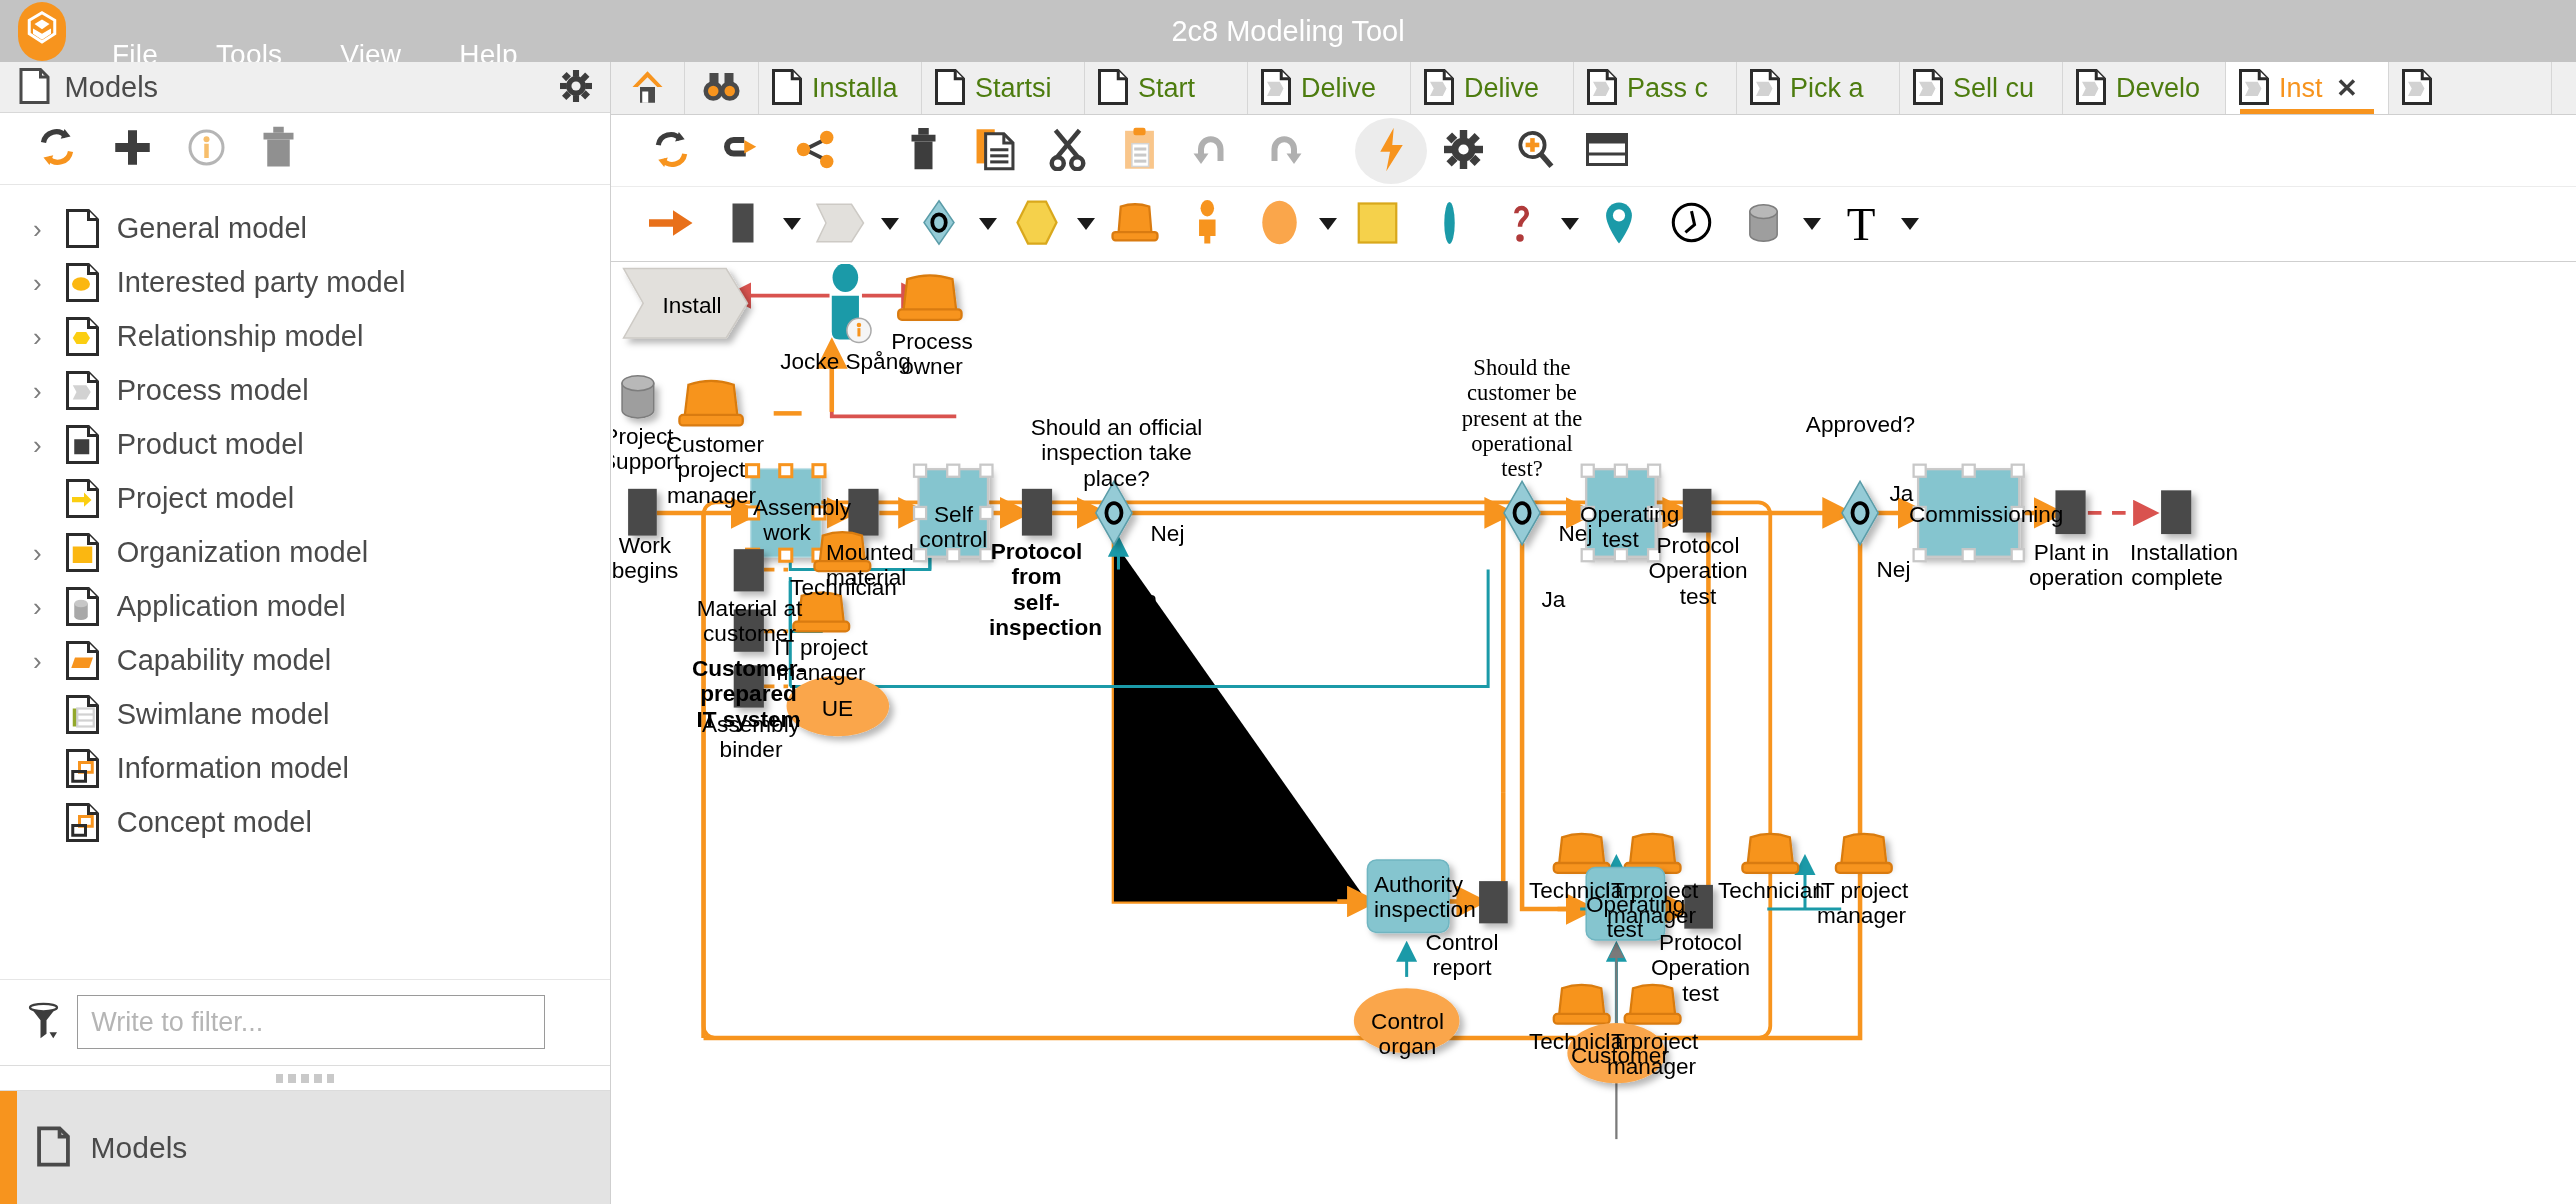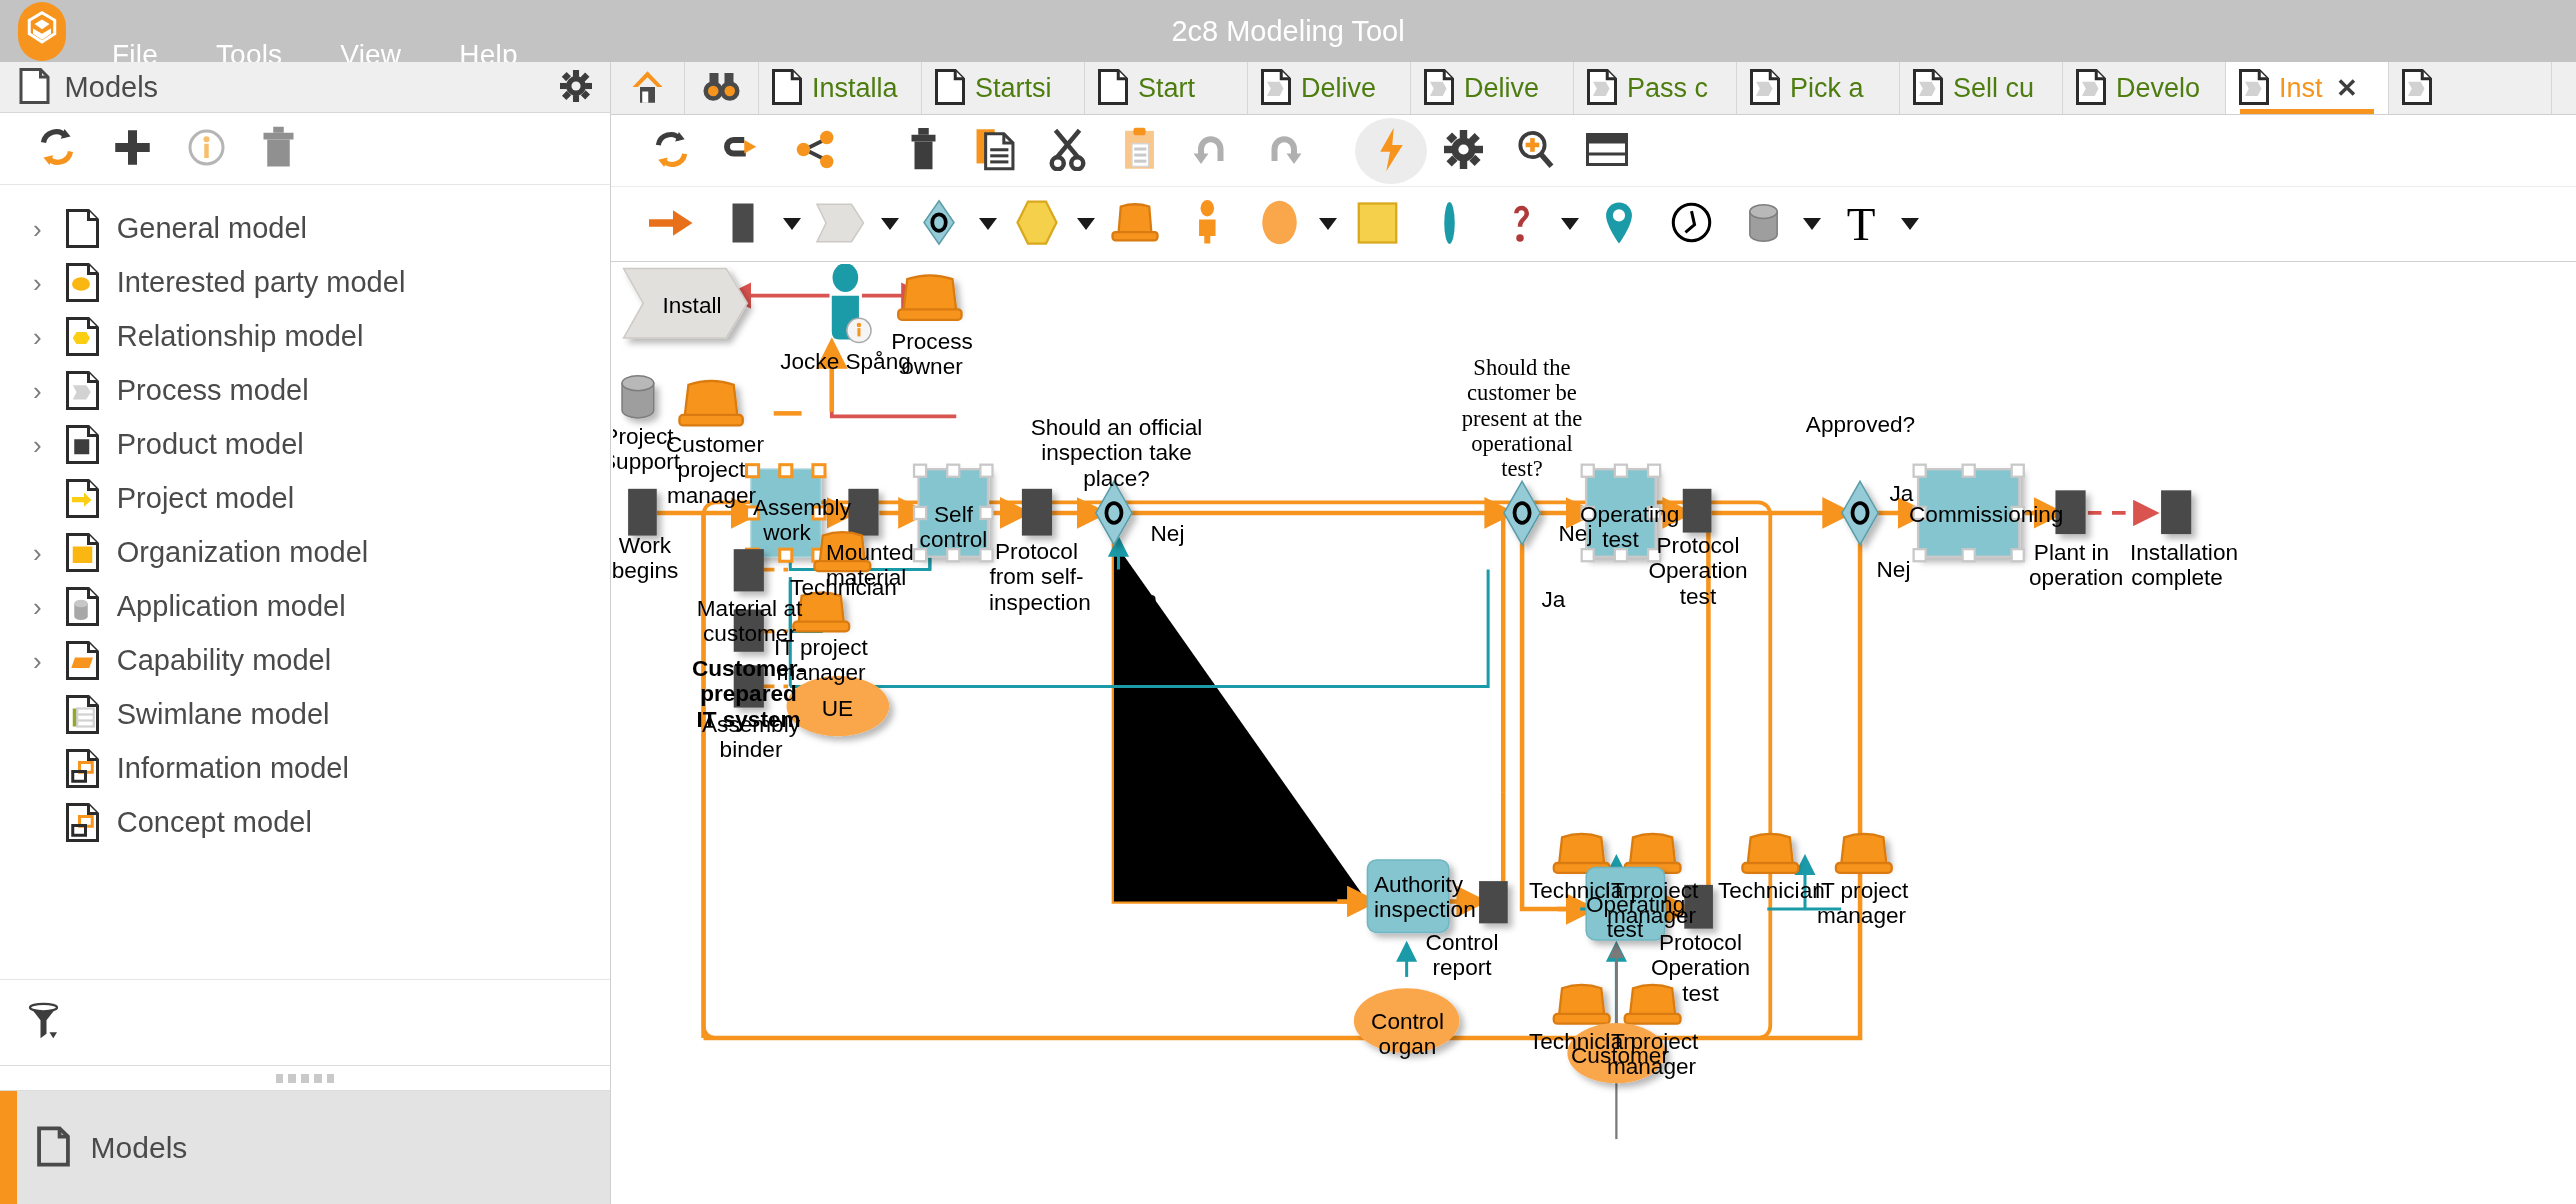--- a/index.html
+++ b/index.html
@@ -381,20 +381,21 @@
     </div>
 
     <div class="filterbar">
       <span>
         <svg width="33" height="38" viewBox="0 0 44 50">
             <path d="M4 6 H40 L26 24 V42 L18 48 V24 Z" fill="#3d3d3d"></path>
             <ellipse cx="22" cy="7" rx="18" ry="5" fill="#fff" stroke="#3d3d3d" stroke-width="3"></ellipse>
             <path d="M30 40 L40 40 L35 48 Z" fill="#3d3d3d"></path>
           </svg>
       </span>
+      <input class="filter-input" type="text" value="" placeholder="Write to filter..." style="">
     </div>
 
     <div class="splitter">
       <i></i>
         <i></i>
         <i></i>
         <i></i>
         <i></i>
     </div>
 
@@ -970,21 +971,21 @@
 
     <div class="nodelabel" style="left:30px; top:29px; width:98px;">Install</div>
     <div class="nodelabel" style="left:164px; top:85px; width:137px;">Jocke Spång</div>
     <div class="nodelabel" style="left:270px; top:65px; width:98px;">Process owner</div>
     <div class="nodelabel" style="left:-12px; top:160px; width:75px;">Project Support</div>
     <div class="nodelabel" style="left:53px; top:168px; width:91px;">Customer project manager</div>
     <div class="nodelabel" style="left:-21px; top:269px; width:106px;">Work begins</div>
     <div class="nodelabel" style="left:140px; top:231px; width:68px;">Assembly work</div>
     <div class="nodelabel" style="left:213px; top:276px; width:75px;">Mounted material</div>
     <div class="nodelabel" style="left:302px; top:238px; width:77px;">Self control</div>
-    <div class="nodelabel" style="left:376px; top:275px; width:95px;">Protocol from self-inspection</div>
+    <div class="nodelabel" style="left:376px; top:275px; width:95px;font-weight:bold;">Protocol from self-inspection</div>
     <div class="nodelabel" style="left:413px; top:151px; width:181px;">Should an official inspection take place?</div>
     <div class="nodelabel" style="left:83px; top:332px; width:107px;">Material at customer</div>
     <div class="nodelabel" style="left:78px; top:392px; width:115px;font-weight:bold;">Customer-prepared IT system</div>
     <div class="nodelabel" style="left:89px; top:448px; width:98px;">Assembly binder</div>
     <div class="nodelabel" style="left:177px; top:311px; width:107px;">Technician</div>
     <div class="nodelabel" style="left:161px; top:371px; width:94px;">IT project manager</div>
     <div class="nodelabel" style="left:193px; top:432px; width:63px;">UE</div>
     <div class="nodelabel" style="left:761px; top:608px; width:71px;">Authority inspection</div>
     <div class="nodelabel" style="left:788px; top:666px; width:122px;">Control report</div>
     <div class="nodelabel" style="left:738px; top:745px; width:113px;">Control organ</div>

